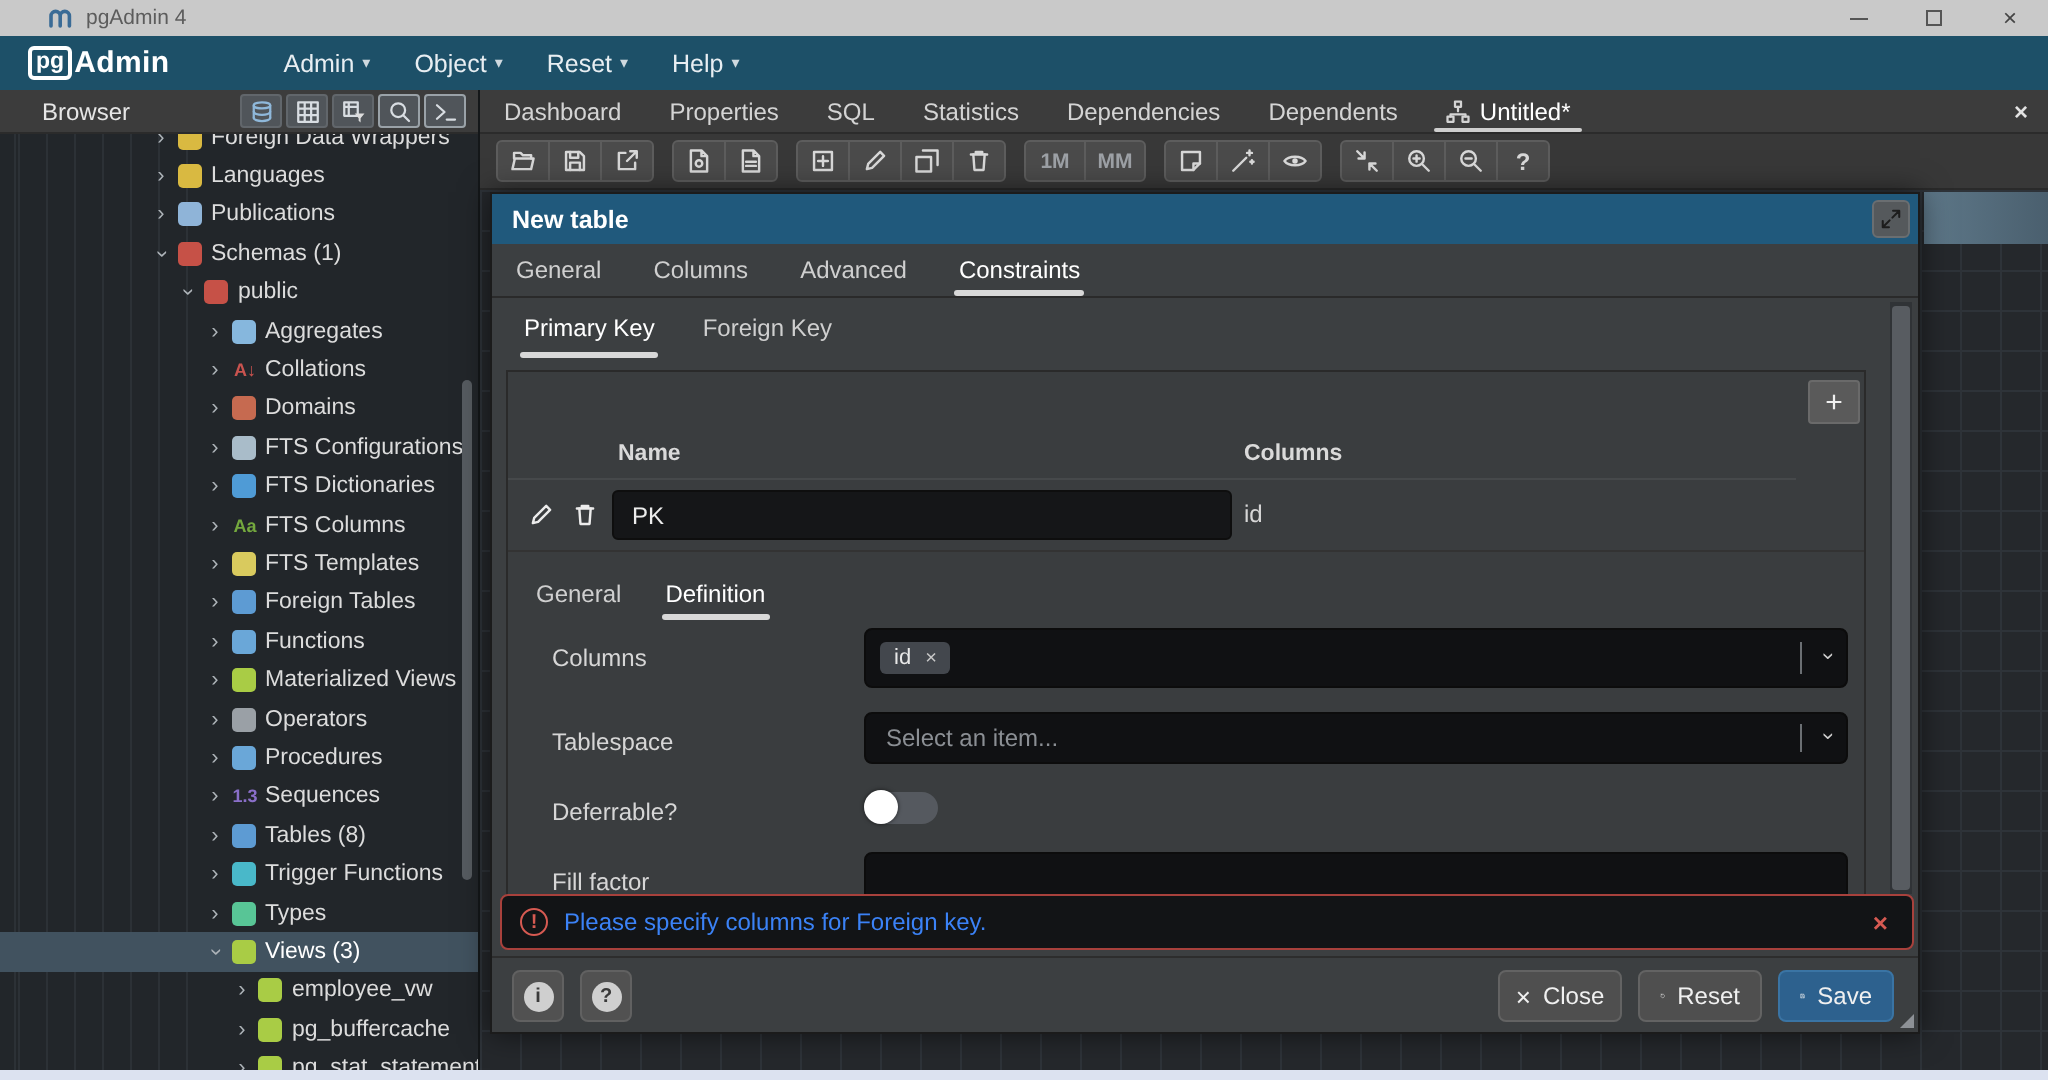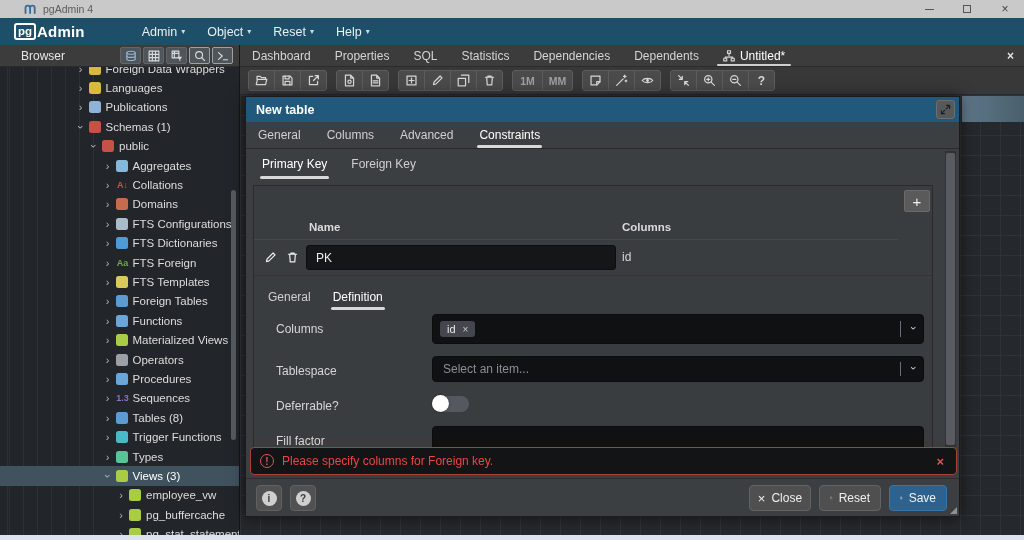--- a/index.html
+++ b/index.html
@@ -104,21 +104,21 @@
   .select { height:26px; background:#101113; border:1px solid #0c0c0c; border-radius:4px; display:flex; align-items:center; padding:0 26px 0 10px; position:relative; }
   .ph { color:#8b8f94; font-size:12px; }
   .sep { position:absolute; right:22px; top:20%; height:60%; border-left:1px solid #6b6f73; }
   .caret { position:absolute; right:7px; top:50%; transform:translateY(-58%) rotate(90deg); color:#cfcfcf; font-size:11px; }
   .tinput { width:100%; height:26px; background:#101113; border:1px solid #0c0c0c; border-radius:4px; color:#e8e8e8; font-size:12px; padding:0 10px; font-family:"Liberation Sans",sans-serif; }
   .toggle { width:37px; height:16px; border-radius:9px; background:#55595f; position:relative; margin-top:5px; }
   .toggle .knob { position:absolute; left:0; top:-1px; width:17px; height:17px; border-radius:50%; background:#fff; box-shadow:0 0 2px rgba(0,0,0,.6); }
 
   .derr { position:absolute; left:4px; top:350px; width:707px; height:28px; background:#121416; border:1px solid #a8413c; border-radius:4px; display:flex; align-items:center; }
   .erric { width:14px; height:14px; border:1.6px solid #d65a52; border-radius:50%; color:#d65a52; font-size:10px; font-weight:bold; display:flex; align-items:center; justify-content:center; margin:0 8px 0 9px; }
-  .errmsg { font-size:12px; color:#ef4444; }
+  .errmsg { font-size:12px; color:#3b82f6; }
   .errx { margin-left:auto; margin-right:12px; color:#d65a52; font-size:13px; font-weight:bold; }
 
   .dfoot { position:absolute; left:0; right:0; bottom:0; height:38px; background:#3c3f41; border-top:1px solid #2d2d2d; }
   .roundbtn { position:absolute; top:6px; width:26px; height:26px; background:#515151; border:1px solid #616161; border-radius:4px; display:flex; align-items:center; justify-content:center; }
   .circ { width:15px; height:15px; border-radius:50%; background:#cfcfcf; color:#3a3a3a; font-size:10px; font-weight:bold; display:flex; align-items:center; justify-content:center; }
   .fbtn { position:absolute; top:6px; height:26px; border-radius:4px; background:#4f4f4f; border:1px solid #636363; color:#f0f0f0; font-size:12px; display:flex; align-items:center; justify-content:center; gap:6px; padding:0 10px; }
   .fbtn svg { width:12px; height:12px; stroke:#f0f0f0; fill:none; }
   .fbtn.save { background:#2d618e; border-color:#3a74a4; }
   .dscroll { position:absolute; right:3px; top:54px; width:11px; height:296px; background:#303336; }
   .dscroll .thumb { position:absolute; left:1px; right:1px; top:2px; bottom:2px; background:#585c61; border-radius:2px; }
@@ -353,21 +353,21 @@
             <span>FTS Configurations</span>
           </div>
           <div class="trow" style="padding-left: 100.5px;">
             <span class="tw">›</span>
             <span class="ticon" style="background: rgb(79, 155, 214);"></span>
             <span>FTS Dictionaries</span>
           </div>
           <div class="trow" style="padding-left: 100.5px;">
             <span class="tw">›</span>
             <span class="ticon txt" style="color: rgb(116, 168, 62);">Aa</span>
-            <span>FTS Foreign</span>
+            <span>FTS Columns</span>
           </div>
           <div class="trow" style="padding-left: 100.5px;">
             <span class="tw">›</span>
             <span class="ticon" style="background: rgb(217, 202, 94);"></span>
             <span>FTS Templates</span>
           </div>
           <div class="trow" style="padding-left: 100.5px;">
             <span class="tw">›</span>
             <span class="ticon" style="background: rgb(93, 155, 211);"></span>
             <span>Foreign Tables</span>

